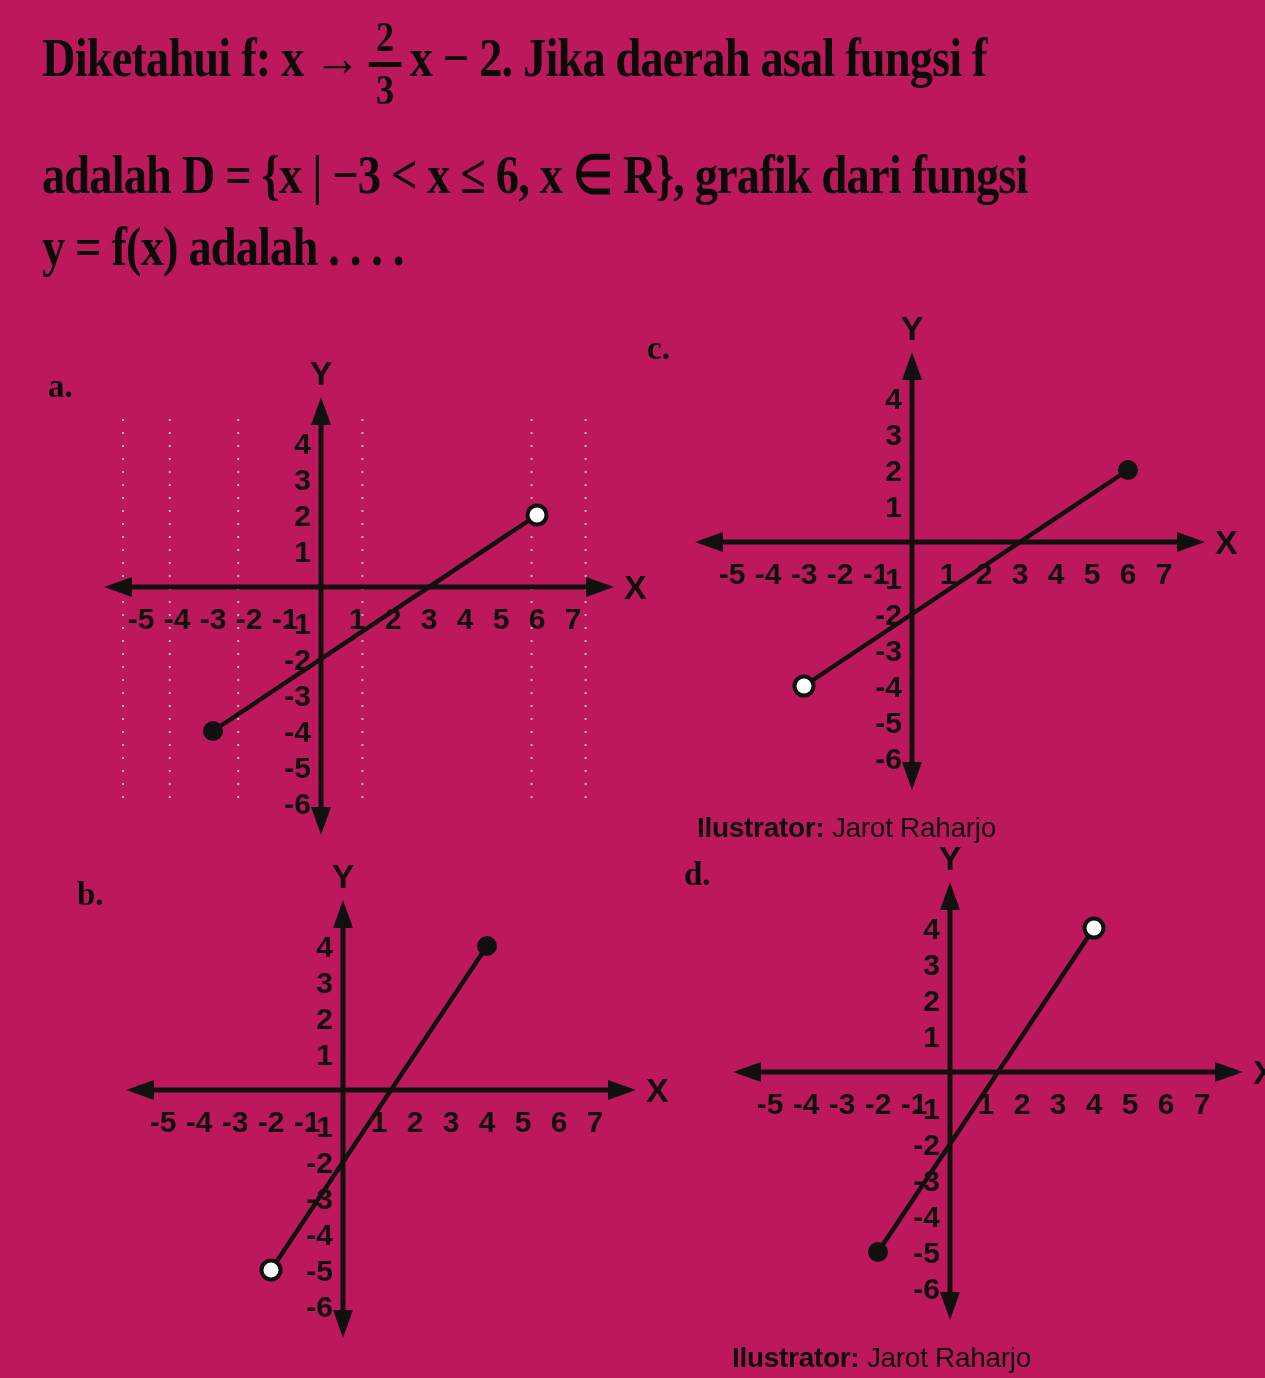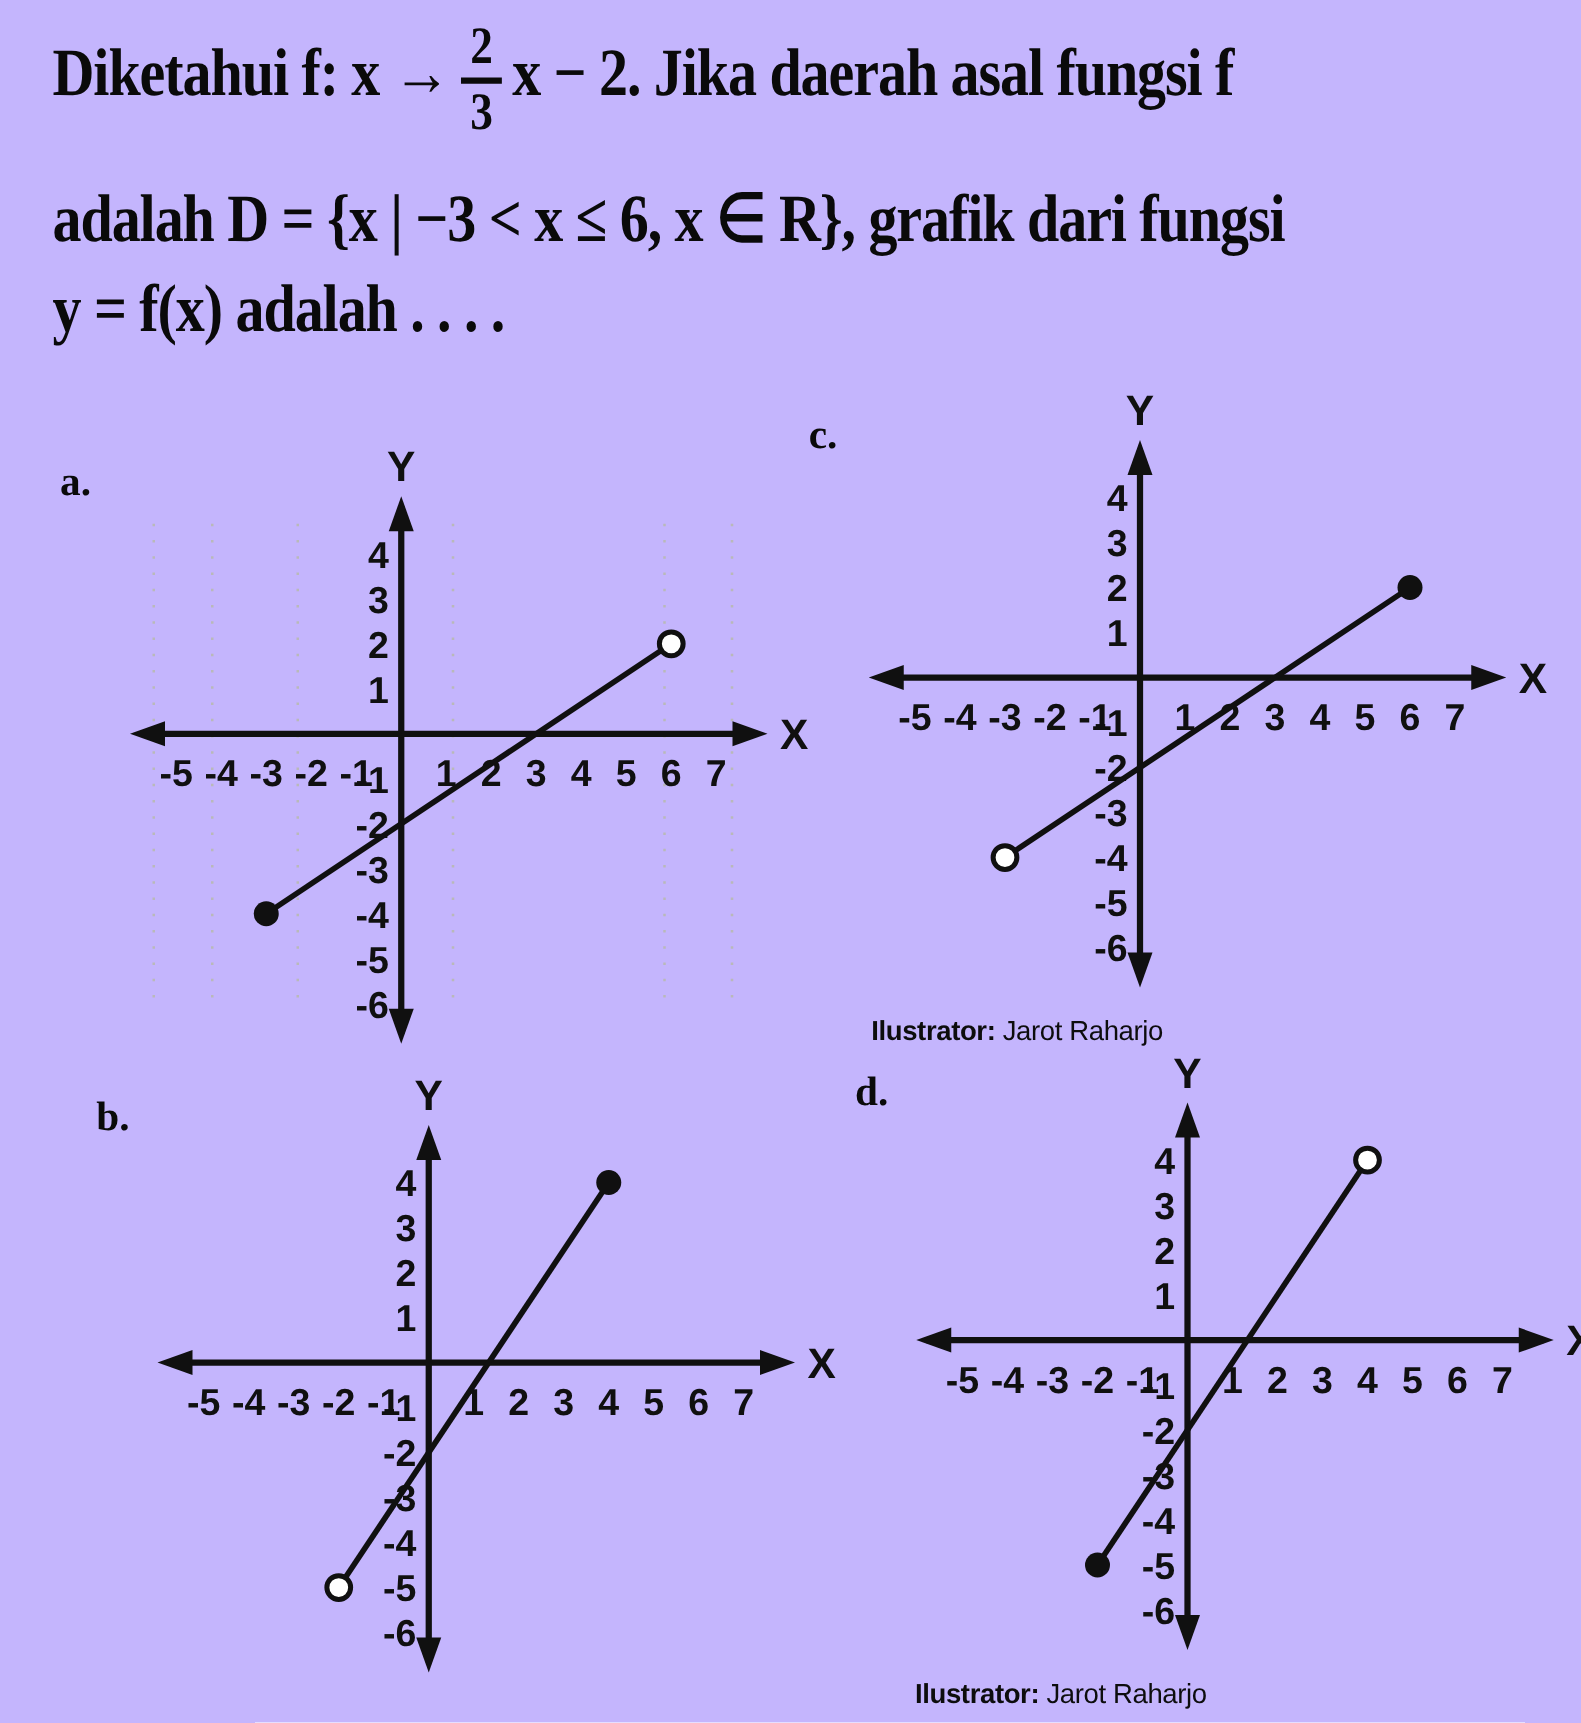--- a/index.html
+++ b/index.html
@@ -1,16 +1,16 @@
 <!DOCTYPE html>
 <html><head>
 <meta charset="utf-8">
 <style>
   html,body{margin:0;padding:0;background:#fff;}
-  .page{position:relative;width:1265px;height:1378px;background:#c4b5fd;overflow:hidden;
+  .page{position:relative;width:1265px;height:1378px;background:#be185d;overflow:hidden;
         font-family:"Liberation Serif",serif;color:#0a0a0a;}
 
   
   .qline{position:absolute;left:42px;white-space:nowrap;
          font-weight:700;font-size:54px;letter-spacing:-1px;
          transform:scaleX(0.86);transform-origin:left top;line-height:1.25;}
   .q1{top:16px;}
   .q2{top:142px;}
   .q3{top:214px;}
   .frac{display:inline-flex;flex-direction:column;align-items:center;
@@ -19,21 +19,21 @@
   .frac .den{padding-top:2px;}
 
   
   .option-label{position:absolute;font:700 33px "Liberation Serif",serif;color:#0a0a0a;}
 
   
   .graph{position:absolute;overflow:visible;}
   .graph text{font-family:"Liberation Sans",sans-serif;}
 
   
-  .caption{position:absolute;font-family:"Liberation Sans",sans-serif;font-size:22px;
+  .caption{position:absolute;font-family:"Liberation Sans",sans-serif;font-size:28px;
            letter-spacing:-0.3px;color:#0d0d0d;white-space:nowrap;}
   .caption .cap-b{font-weight:700;}
   .caption .cap-n{font-weight:400;}
 </style>
 </head>
 <body>
 
 <div class="page">
 
   <div class="qline q1">

